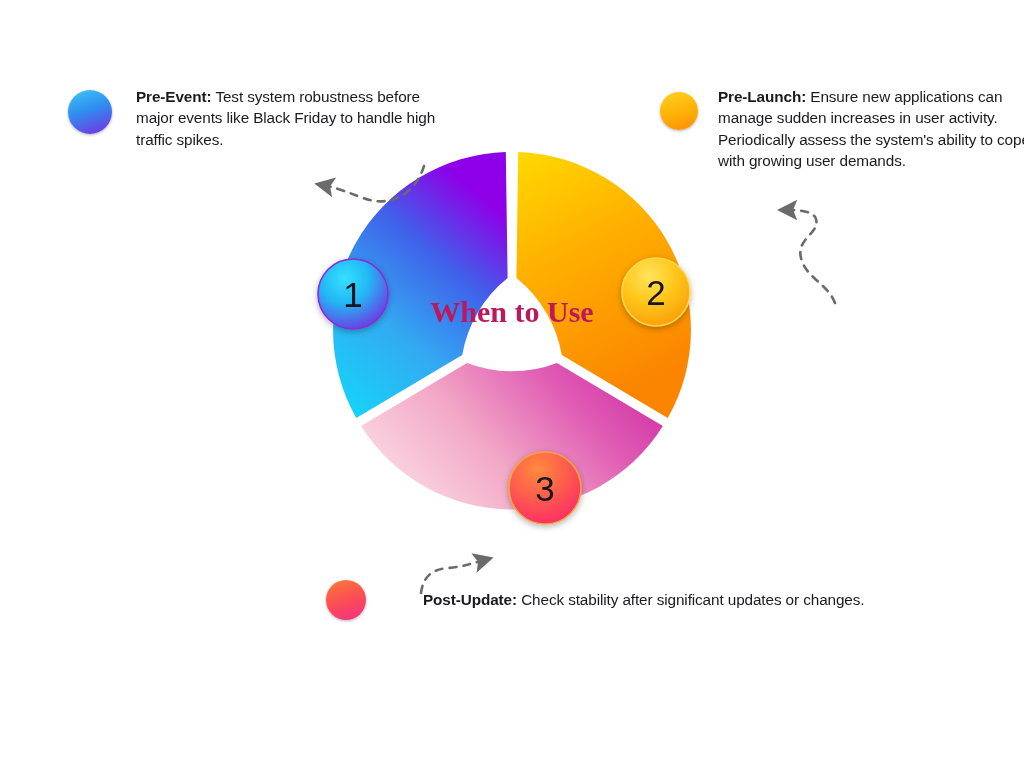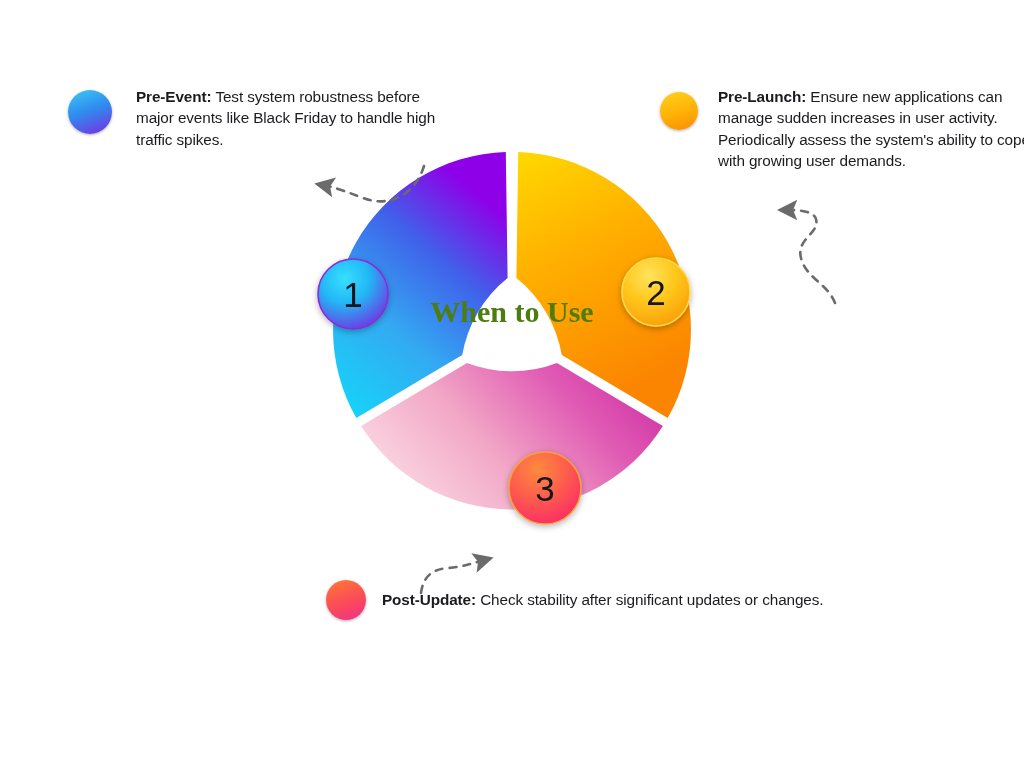--- a/index.html
+++ b/index.html
@@ -75,41 +75,42 @@
     margin-top: 6px;
     background: linear-gradient(165deg, #ffd21e 0%, #ffb005 55%, #f98c08 100%);
   }
   #callout-2 .callout-text { width: 312px; }
 
   #callout-3 {
     left: 326px;
     top: 580px;
     width: 600px;
     align-items: center;
+    gap: 41px;
   }
   #callout-3 .bullet-dot {
     width: 40px;
     height: 40px;
     margin-right: 16px;
     background: linear-gradient(160deg, #ff7a33 0%, #fb4a59 55%, #f0308a 100%);
   }
   #callout-3 .callout-text { width: 520px; }
 
   
   #center-title {
     position: absolute;
     left: 372px;
     top: 292px;
     width: 280px;
     text-align: center;
     font-family: "Liberation Serif", serif;
     font-weight: bold;
     font-size: 30px;
     line-height: 39px;
-    color: #4d7c0f;
+    color: #be185d;
   }
   .num-label {
     font-family: "Liberation Sans", sans-serif;
     font-size: 35px;
     fill: #14141e;
   }
 </style>
 </head>
 <body>
 

